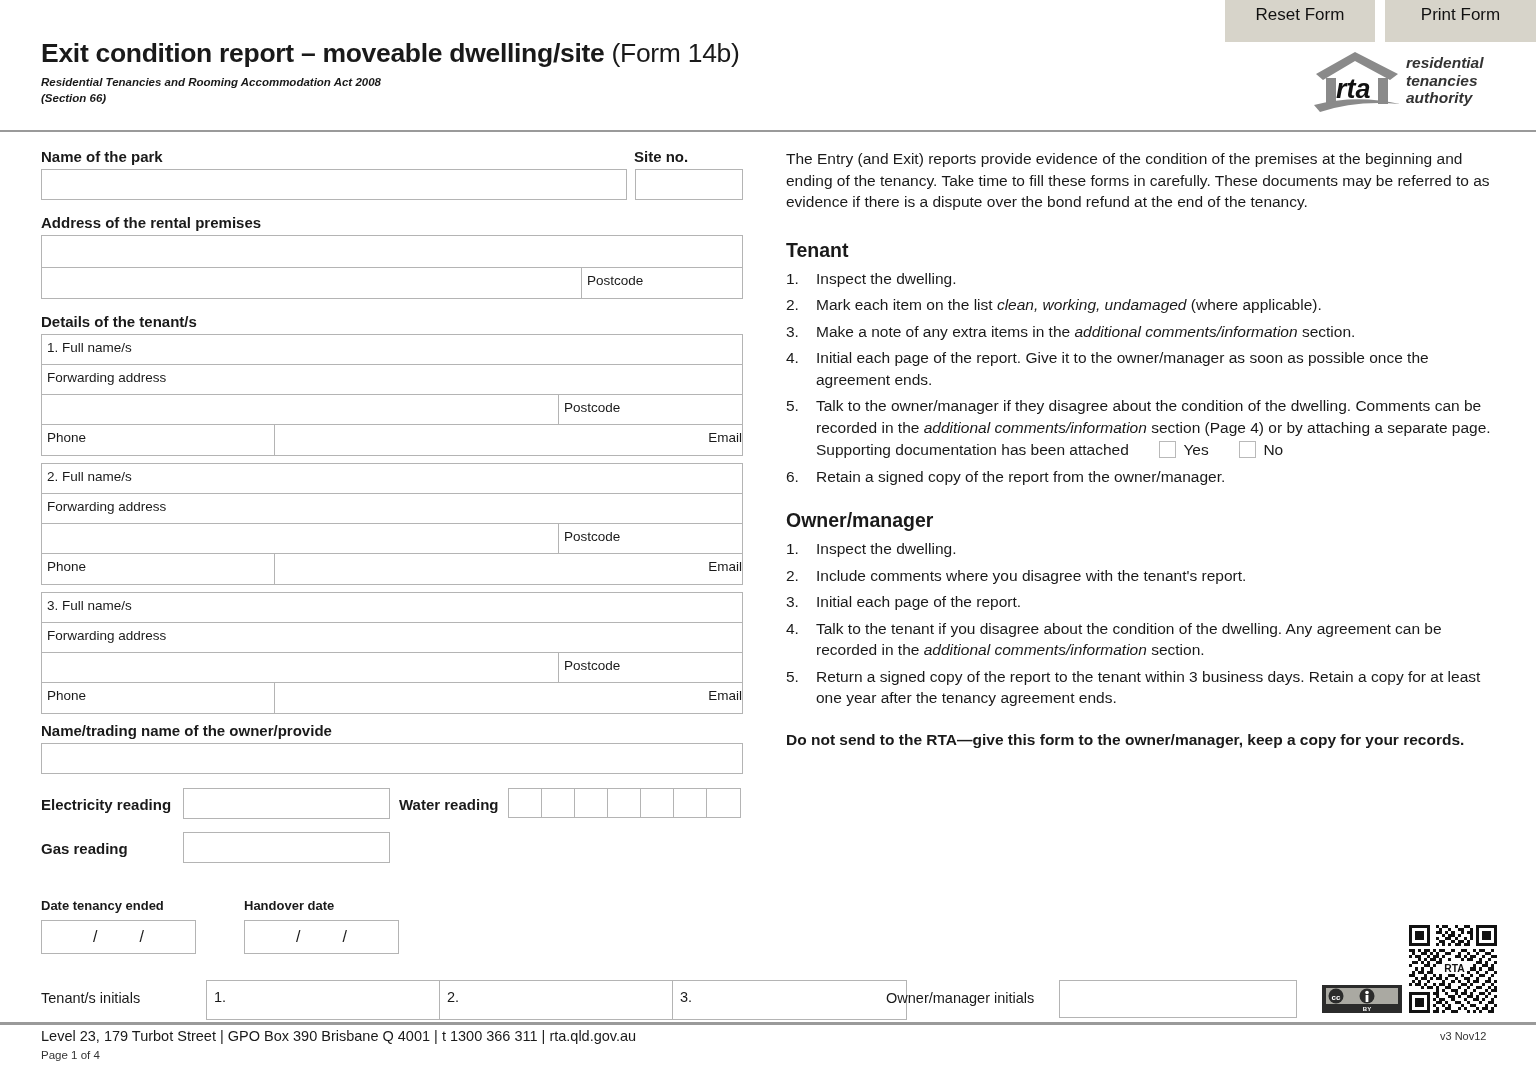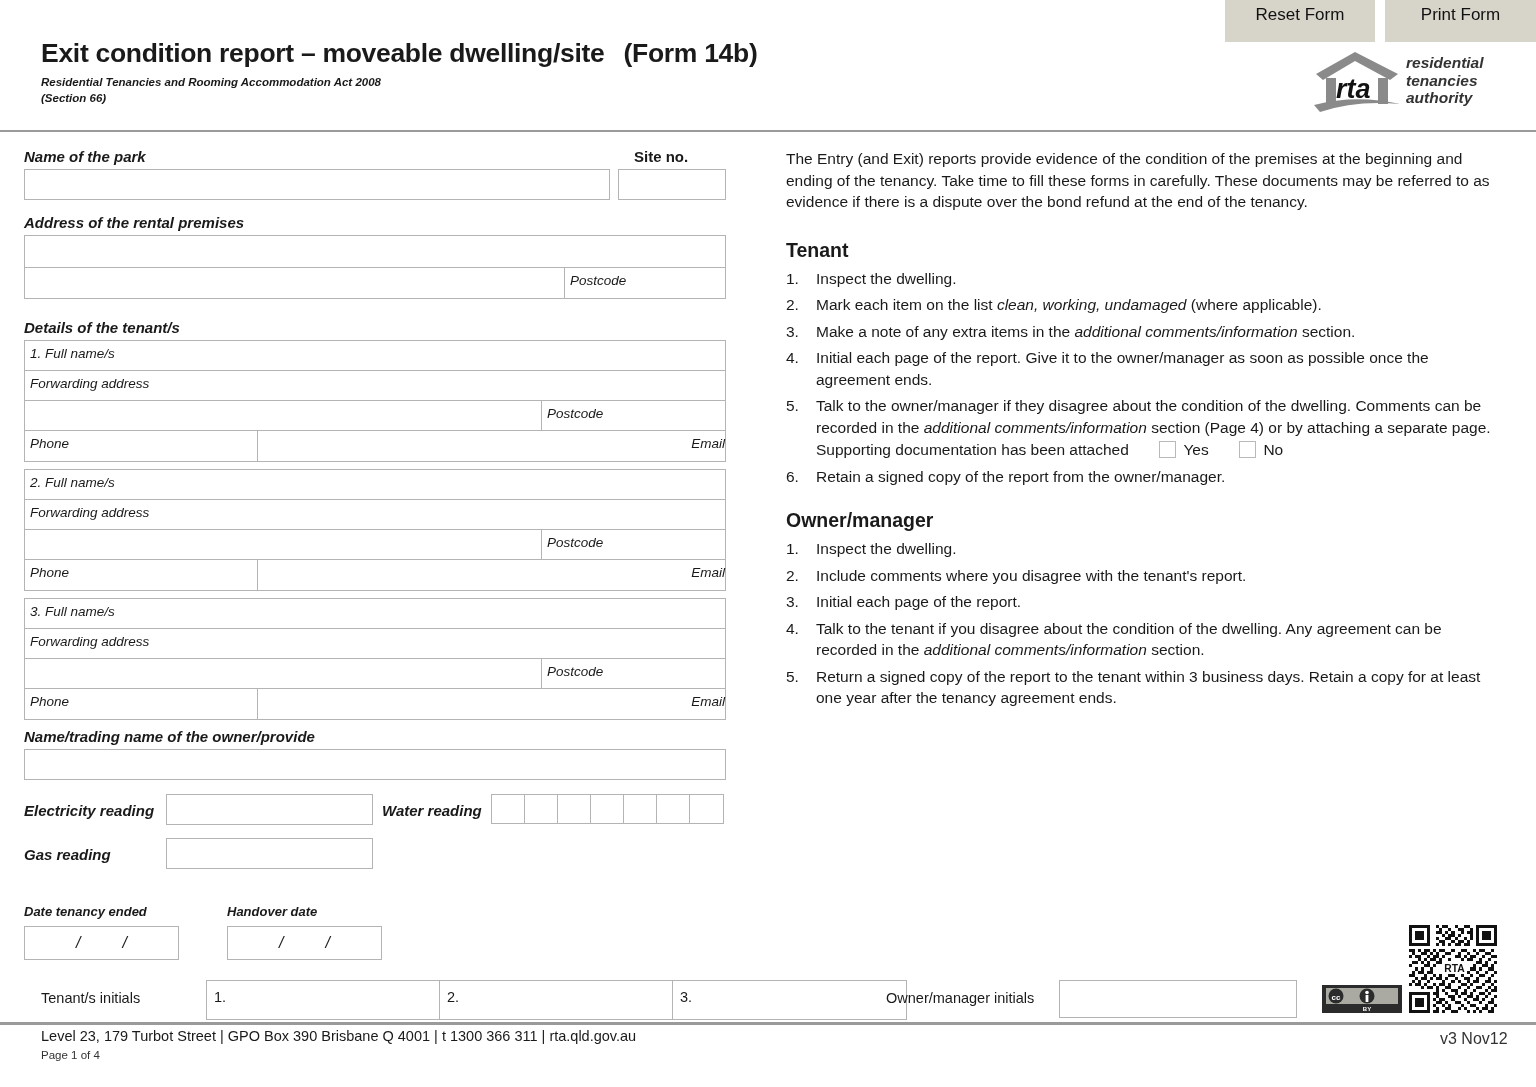--- a/index.html
+++ b/index.html
@@ -31,21 +31,21 @@
   .form-btn.reset { left: 1225px; width: 150px; }
   .form-btn.print { left: 1385px; width: 151px; }
 
   
   .header { position: absolute; top: 30px; left: 0; width: 1536px; height: 100px; }
   .title {
     position: absolute; left: 41px; top: 8px;
     font-size: 26.5px; font-weight: bold; letter-spacing: -0.3px;
     white-space: nowrap;
   }
-  .title .light { font-weight: bold; margin-left: 12px; }
+  .title .light { font-weight: normal; }
   .subtitle1 {
     position: absolute; left: 41px; top: 46px;
     font-size: 11.5px; font-style: italic; font-weight: bold; color: #1a1a1a;
   }
   .subtitle2 {
     position: absolute; left: 41px; top: 62px;
     font-size: 11.5px; font-style: italic; font-weight: bold; color: #1a1a1a;
   }
   .hrule {
     position: absolute; top: 130px; left: 0; width: 1536px; height: 2px;
@@ -54,21 +54,21 @@
 
   
   .logo { position: absolute; left: 1310px; top: 18px; width: 200px; height: 70px; }
   .logo-words {
     position: absolute; left: 96px; top: 6px;
     font-size: 15.5px; font-style: italic; font-weight: bold;
     line-height: 17.5px; color: #333;
   }
 
   
-  .colL { position: absolute; left: 24px; top: 148px; width: 788px; font-style: italic; }
+  .colL { position: absolute; left: 41px; top: 148px; width: 788px; }
   .colR { position: absolute; left: 786px; top: 148px; width: 710px; }
 
   
   .lbl { font-size: 15px; font-weight: bold; margin-bottom: 4px; }
 
   
   .box { border: 1px solid #b4b4b4; background: #fff; height: 30px; }
 
   .field-inner {
     font-size: 13.5px; color: #1a1a1a;
@@ -146,21 +146,21 @@
   .initials-row { position: absolute; left: 41px; top: 980px; width: 1455px; height: 38px; }
   .ini-lbl { position: absolute; top: 10px; font-size: 14.5px; }
   .ini-grid { position: absolute; left: 165px; top: 0; display: flex; border: 1px solid #b4b4b4; }
   .ini-grid div { width: 233px; height: 38px; border-right: 1px solid #b4b4b4; padding: 8px 0 0 7px; font-size: 14.5px; }
   .ini-grid div:last-child { border-right: none; }
   .own-ini-box { position: absolute; left: 1018px; top: 0; width: 238px; height: 38px; border: 1px solid #b4b4b4; }
 
   .footrule { position: absolute; left: 0; top: 1022px; width: 1536px; height: 3px; background: #9a9a9a; }
   .footaddr { position: absolute; left: 41px; top: 1028px; font-size: 14.5px; }
   .pageno { position: absolute; left: 41px; top: 1049px; font-size: 11.5px; color: #333; }
-  .version { position: absolute; left: 1440px; top: 1030px; font-size: 16px; color: #333; }
+  .version { position: absolute; left: 1440px; top: 1030px; font-size: 11px; color: #333; }
 
   
   .ccbadge { position: absolute; left: 1322px; top: 985px; width: 80px; height: 28px; background:#2b2b2b; }
   
   .qr { position: absolute; left: 1409px; top: 925px; width: 88px; height: 88px; }
 </style>
 </head>
 <body>
 
 <div class="topbar">
@@ -204,21 +204,21 @@
 
   <div class="lbl" style="margin-top:14px;">Address of the rental premises</div>
   <div class="addr-1"></div>
   <div class="addr-2">
     <div class="a"></div>
     <div class="b field-inner">
       <span>Postcode</span>
     </div>
   </div>
 
-  <div class="lbl" style="margin-top:20px;">Details of the tenant/s</div>
+  <div class="lbl" style="margin-top:14px;">Details of the tenant/s</div>
 
   <div class="tblock">
     <div class="trow">
       <div class="full field-inner">
         <span>1. Full name/s</span>
       </div>
     </div>
     <div class="trow">
       <div class="full field-inner">
         <span>Forwarding address</span>
@@ -358,20 +358,21 @@
 
   <div class="sec-h" style="margin-top:22px;">Owner/manager</div>
   <ol class="steps">
     <li><span class="num">1.</span>Inspect the dwelling.</li>
     <li><span class="num">2.</span>Include comments where you disagree with the tenant's report.</li>
     <li><span class="num">3.</span>Initial each page of the report.</li>
     <li><span class="num">4.</span>Talk to the tenant if you disagree about the condition of the dwelling. Any agreement can be recorded in the <em>additional comments/information</em> section.</li>
     <li><span class="num">5.</span>Return a signed copy of the report to the tenant within 3 business days. Retain a copy for at least one year after the tenancy agreement ends.</li>
   </ol>
 
+  <p class="note2">Do not send to the RTA—give this form to the owner/manager, keep a copy for your records.</p>
 </div>
 
 <div class="initials-row">
   <div class="ini-lbl" style="left:0;">Tenant/s initials</div>
   <div class="ini-grid">
     <div><span>1.</span></div>
     <div><span>2.</span></div>
     <div><span>3.</span></div>
   </div>
   <div class="ini-lbl" style="left:845px;">Owner/manager initials</div>

